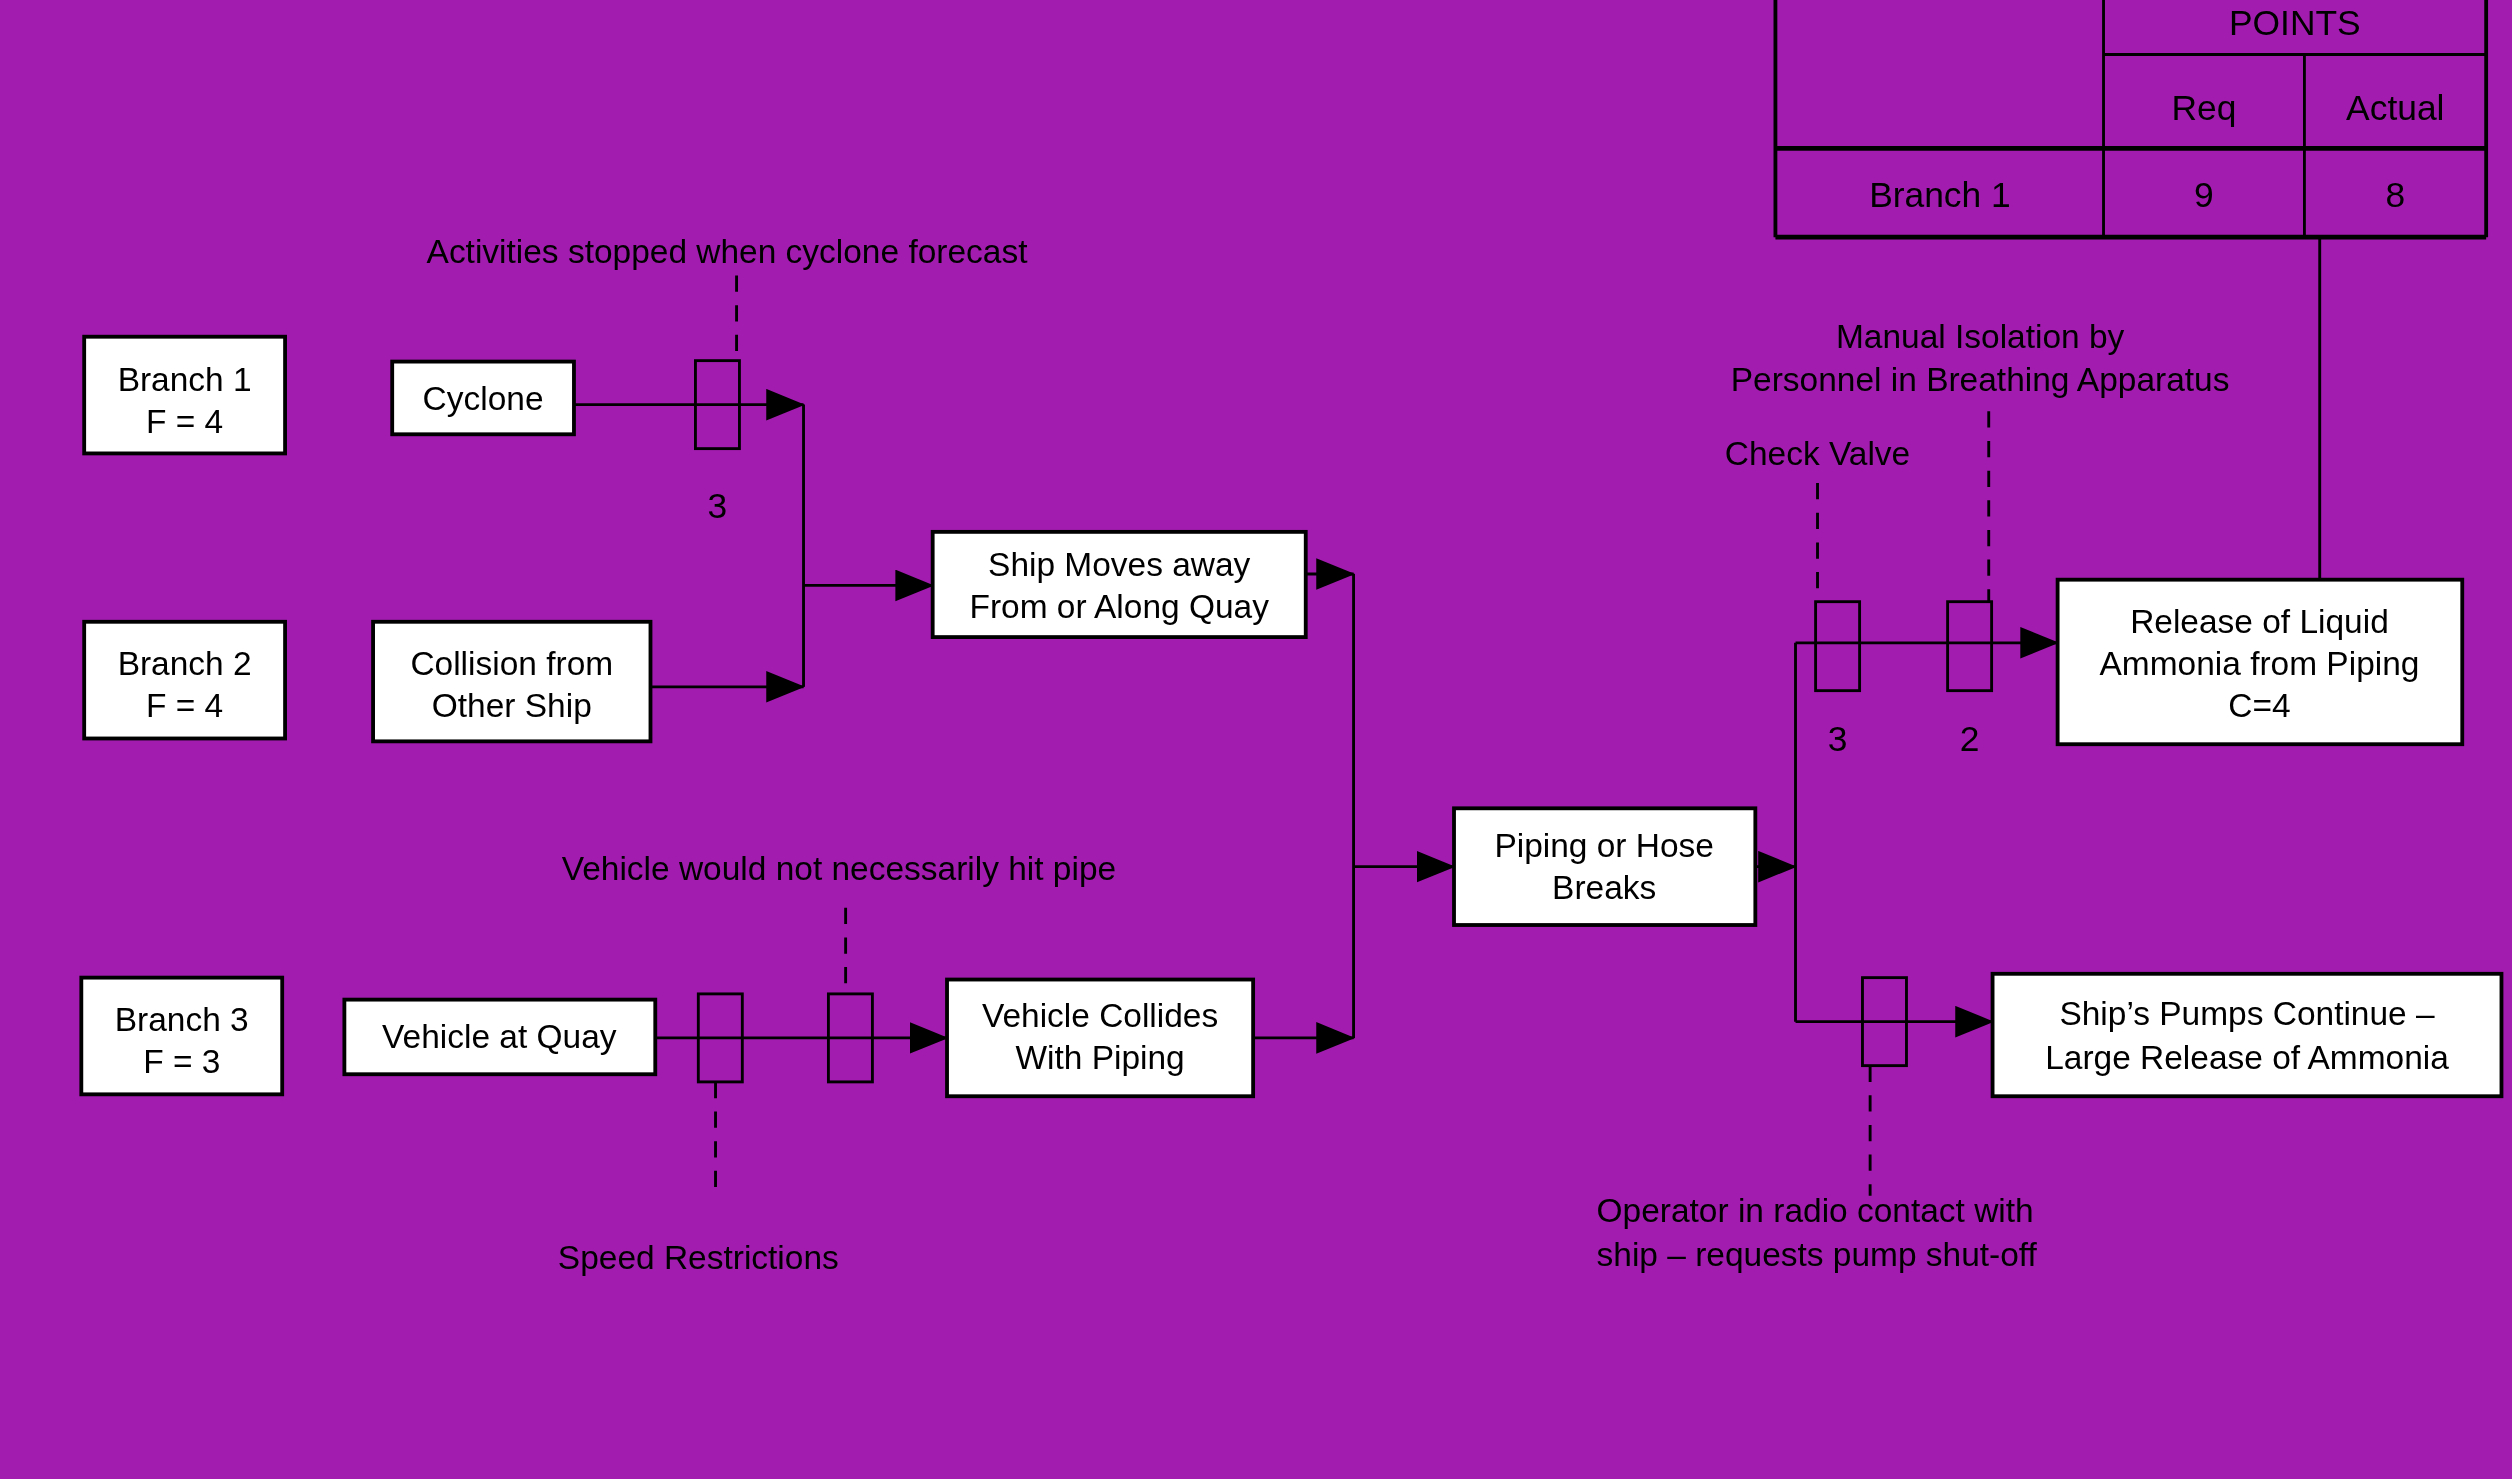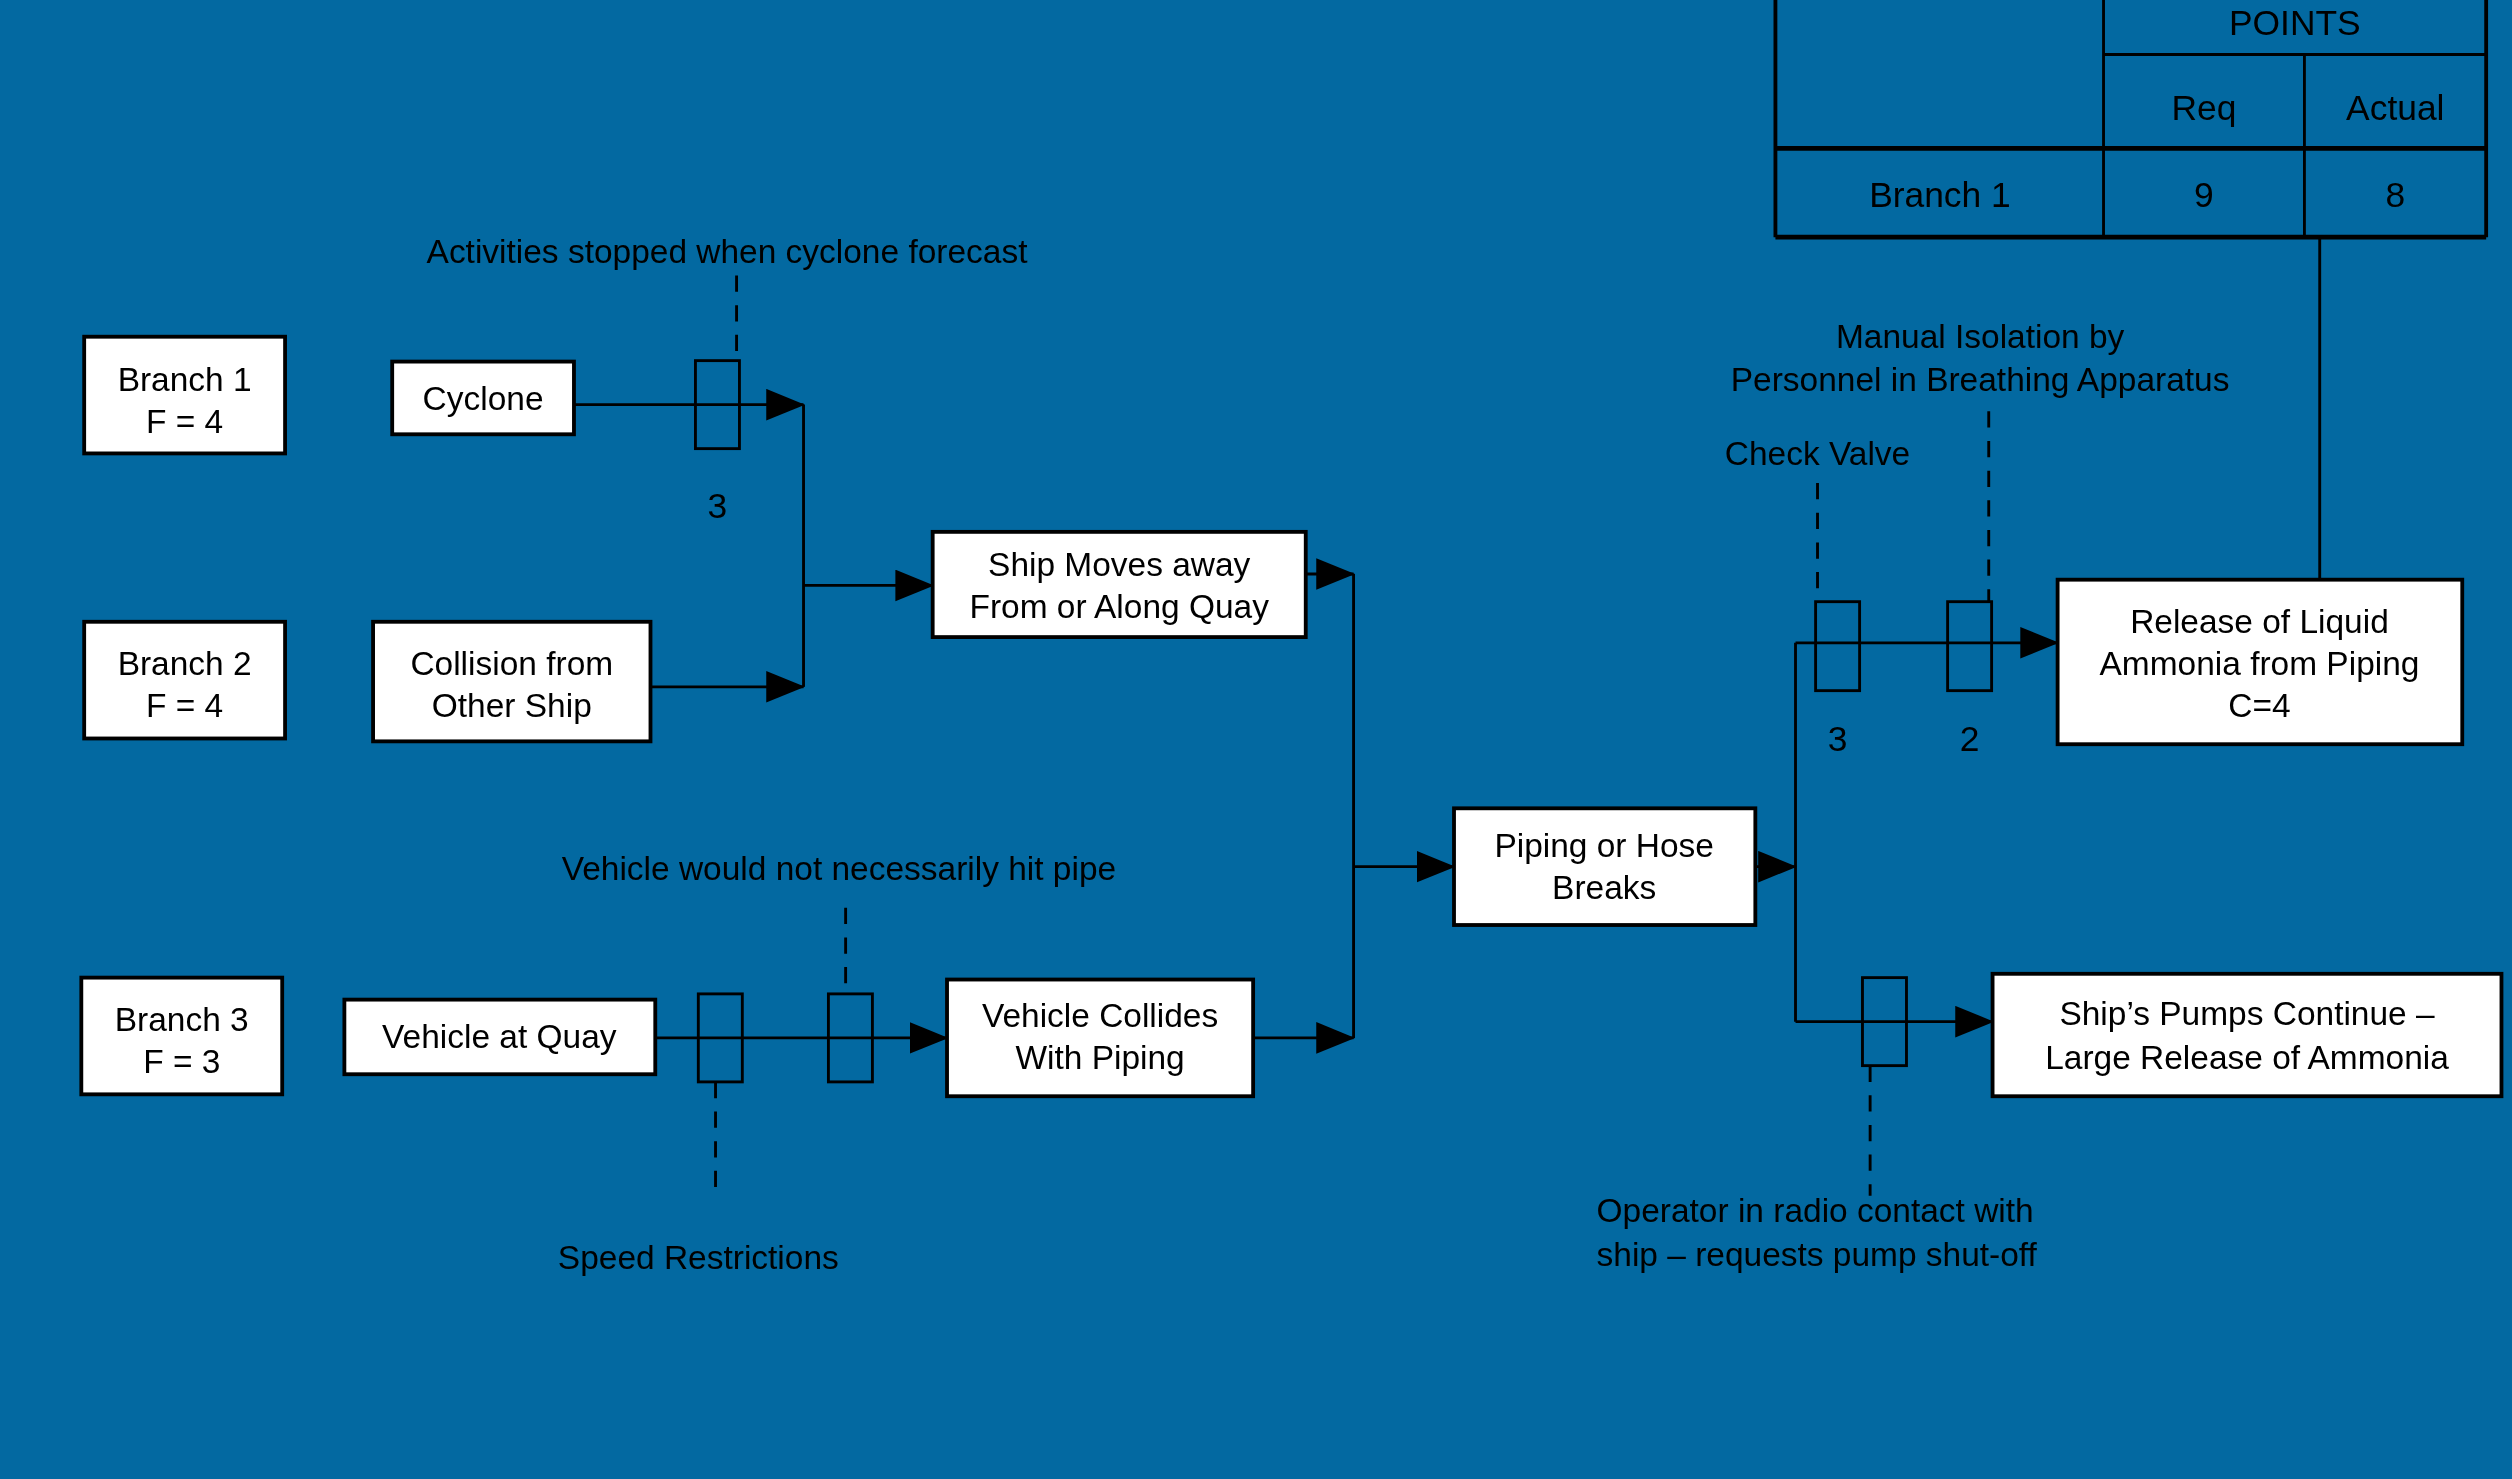--- a/index.html
+++ b/index.html
@@ -2,21 +2,21 @@
 <html><head>
 <meta charset="utf-8">
 <style>
   html, body {
     margin: 0;
     padding: 0;
     background: #ffffff;
   }
   .stage {
     width: 100%;
-    background: #0369a1;
+    background: #a21caf;
   }
   svg { display: block; width: 100%; height: auto; }
   text {
     font-family: "Liberation Sans", "DejaVu Sans", sans-serif;
     fill: #000000;
   }
   .t35 { font-size: 35px; }
   .t37 { font-size: 37px; }
   .mid { text-anchor: middle; dominant-baseline: central; }
   .start { text-anchor: start; dominant-baseline: central; }

